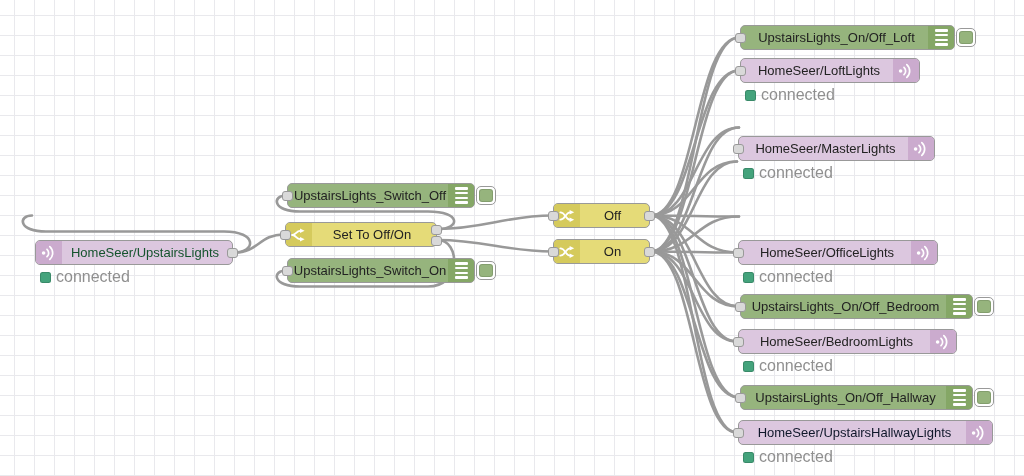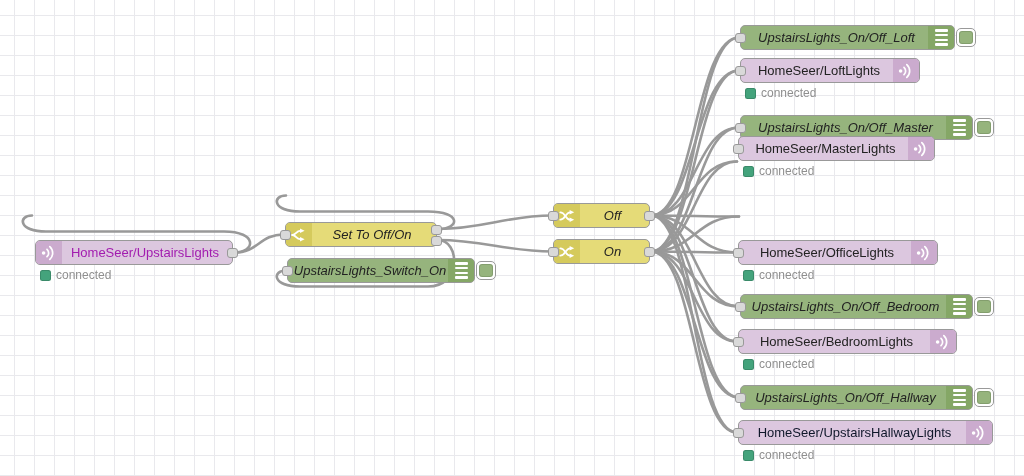--- a/index.html
+++ b/index.html
@@ -21,21 +21,21 @@
   .node{
     position:absolute;z-index:2;height:25px;
     border:1px solid #999;border-radius:5px;
     box-sizing:border-box;
   }
   .node .label{
     position:absolute;top:0;bottom:0;left:0;right:0;
     display:flex;align-items:center;justify-content:center;
     font-size:13px;color:#222;white-space:nowrap;overflow:visible;
   }
-  .node.debug .label,.node.switch .label,.node.change .label{font-style:italic;}
+  .node.debug .label,.node.switch .label,.node.change .label{}
   .node .label.pad-r{padding:0 30px 0 8px;}
   .node .label.pad-l{padding:0 8px 0 30px;}
   .iconstrip{
     position:absolute;top:0;bottom:0;width:26px;
     display:flex;align-items:center;justify-content:center;
   }
   .iconstrip.right{right:0;border-radius:0 4px 4px 0;}
   .iconstrip.left{left:0;border-radius:4px 0 0 4px;}
   .bars span{display:block;width:13px;height:2.6px;background:#fff;border-radius:1px;margin:2.1px 0;}
   .port{
@@ -45,21 +45,21 @@
   .port.in{left:-6px;top:7px;}
   .port.out{right:-6px;top:7px;}
   .btn{
     position:absolute;left:calc(100% + 2px);top:2px;width:20px;height:19px;
     background:#fff;border:1px solid #999;border-radius:5px;box-sizing:border-box;
   }
   .btn .inner{position:absolute;left:2px;right:2px;top:2px;bottom:2px;border-radius:3px;border:1px solid rgba(0,0,0,0.12);}
   .status{
     position:absolute;top:calc(100% + 4px);left:4px;
     display:flex;align-items:center;gap:5px;
-    font-size:12px;color:#8f8f8f;white-space:nowrap;z-index:2;
+    font-size:16px;color:#8f8f8f;white-space:nowrap;z-index:2;
   }
   .status .dot{width:11px;height:11px;border-radius:2.5px;border:1px solid rgba(0,0,0,0.15);box-sizing:border-box;}
 </style>
 </head>
 <body>
 
 <div id="canvas" style="width: 1024px; height: 476px;">
   <svg id="wires" width="1024" height="476" viewBox="0 0 1024 476">
       <path d="M 234 252.5 C 259 252.5, 259 234.5, 284 234.5" stroke="#999999"></path>
       <path d="M 234 252.5 C 256 252.5, 258 231.5, 224 231.5 L 46 231.5 C 18 231.5, 18 215.5, 32 215.5" stroke="#999999"></path>
@@ -89,25 +89,40 @@
       <path d="M 651 251.5 C 694 251.5, 694 432.5, 737 432.5" stroke="#999999"></path>
     </svg>
     <div class="node device-out" style="left: 35px; top: 240px; width: 198px; background: rgb(220, 199, 223); border-color: rgb(153, 153, 153);">
       <div class="iconstrip left" style="background: rgb(203, 171, 206);">
         <svg width="20" height="18" viewBox="0 0 20 18">
           <circle cx="4.6" cy="9" r="1.8" fill="#fff"></circle>
           <path d="M8 5.3 A5 5 0 0 1 8 12.7" stroke="#fff" stroke-width="1.7" fill="none" stroke-linecap="round"></path>
           <path d="M10.8 2.6 A8.6 8.6 0 0 1 10.8 15.4" stroke="#fff" stroke-width="1.7" fill="none" stroke-linecap="round"></path>
         </svg>
       </div>
-      <span class="label pad-l" style="color: #a21caf;">HomeSeer/UpstairsLights</span>
+      <span class="label pad-l" style="color: #14532d;">HomeSeer/UpstairsLights</span>
       <div class="port out" style="background: rgb(217, 217, 217);"></div>
       <div class="status" style="color: rgb(143, 143, 143);">
         <span class="dot" style="background: rgb(68, 163, 124);"></span>
         <span>connected</span>
+      </div>
+    </div>
+    <div class="node debug" style="left: 287px; top: 183px; width: 188px; background: rgb(150, 180, 125); border-color: rgb(153, 153, 153);">
+      <div class="iconstrip right" style="background: rgb(133, 167, 102);">
+        <div class="bars">
+          <span></span>
+          <span></span>
+          <span></span>
+          <span></span>
+        </div>
+      </div>
+      <span class="label pad-r" style="color: rgb(34, 34, 34);">UpstairsLights_Switch_Off</span>
+      <div class="port in" style="background: rgb(217, 217, 217);"></div>
+      <div class="btn">
+        <div class="inner" style="background: rgb(150, 180, 125);"></div>
       </div>
     </div>
     <div class="node switch" style="left: 285px; top: 222px; width: 152px; background: rgb(229, 219, 120); border-color: rgb(153, 153, 153);">
       <div class="iconstrip left" style="background: rgb(213, 202, 92);">
         <svg width="18" height="18" viewBox="0 0 18 18">
           <path d="M2.3 9 C6.2 9 6.2 4.8 10 4.8" stroke="#fff" stroke-width="1.8" fill="none" stroke-linecap="round"></path>
           <path d="M2.3 9 C6.2 9 6.2 13.2 10 13.2" stroke="#fff" stroke-width="1.8" fill="none" stroke-linecap="round"></path>
           <path d="M10 2.6 L14.6 4.8 L10 7 Z" fill="#fff"></path>
           <path d="M10 11 L14.6 13.2 L10 15.4 Z" fill="#fff"></path>
         </svg>
@@ -181,35 +196,20 @@
           <path d="M10.8 2.6 A8.6 8.6 0 0 1 10.8 15.4" stroke="#fff" stroke-width="1.7" fill="none" stroke-linecap="round"></path>
         </svg>
       </div>
       <span class="label pad-r" style="color: rgb(34, 34, 34);">HomeSeer/LoftLights</span>
       <div class="port in" style="background: rgb(217, 217, 217);"></div>
       <div class="status" style="color: rgb(143, 143, 143);">
         <span class="dot" style="background: rgb(68, 163, 124);"></span>
         <span>connected</span>
       </div>
     </div>
-    <div class="node debug" style="left: 740px; top: 115px; width: 233px; background: rgb(150, 180, 125); border-color: rgb(153, 153, 153);">
-      <div class="iconstrip right" style="background: rgb(133, 167, 102);">
-        <div class="bars">
-          <span></span>
-          <span></span>
-          <span></span>
-          <span></span>
-        </div>
-      </div>
-      <span class="label pad-r" style="color: rgb(34, 34, 34);">UpstairsLights_On/Off_Master</span>
-      <div class="port in" style="background: rgb(217, 217, 217);"></div>
-      <div class="btn">
-        <div class="inner" style="background: rgb(150, 180, 125);"></div>
-      </div>
-    </div>
     <div class="node device-in" style="left: 738px; top: 136px; width: 197px; background: rgb(220, 199, 223); border-color: rgb(153, 153, 153);">
       <div class="iconstrip right" style="background: rgb(203, 171, 206);">
         <svg width="20" height="18" viewBox="0 0 20 18">
           <circle cx="4.6" cy="9" r="1.8" fill="#fff"></circle>
           <path d="M8 5.3 A5 5 0 0 1 8 12.7" stroke="#fff" stroke-width="1.7" fill="none" stroke-linecap="round"></path>
           <path d="M10.8 2.6 A8.6 8.6 0 0 1 10.8 15.4" stroke="#fff" stroke-width="1.7" fill="none" stroke-linecap="round"></path>
         </svg>
       </div>
       <span class="label pad-r" style="color: rgb(34, 34, 34);">HomeSeer/MasterLights</span>
       <div class="port in" style="background: rgb(217, 217, 217);"></div>

